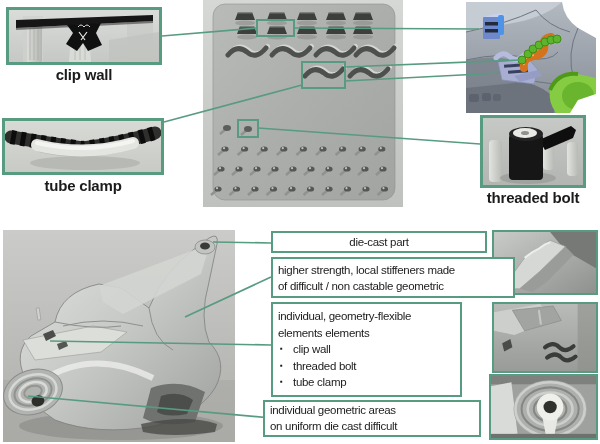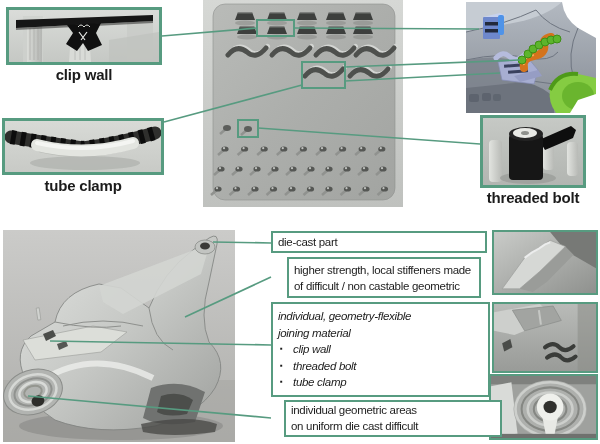--- a/index.html
+++ b/index.html
@@ -312,47 +312,47 @@
         <ellipse rx="14" ry="9.5" fill="none" stroke="#d9dbd8" stroke-width="2.5"></ellipse>
         <ellipse rx="9" ry="6" fill="none" stroke="#94968f" stroke-width="2"></ellipse>
         <ellipse cx="2" cy="10" rx="6.5" ry="5.5" fill="#2d2d2a"></ellipse>
       </g>
       <path d="M148,158 Q176,148 202,162 L192,192 Q158,198 140,188 Z" fill="#707270"></path>
       <path d="M158,166 Q176,160 190,170 L184,184 Q164,188 154,182 Z" fill="#4c4e4b"></path>
       <path d="M138,194 Q185,184 214,194 L212,202 Q168,208 140,202 Z" fill="#454543" opacity="0.75"></path>
     </svg>
   </div>
 
-  <div class="cbox" style="left:271px;top:231px;width:216px;height:22px;">
+  <div class="cbox" style="left:271px;top:231px;width:216px;height:22px;text-align:center;">
     <div class="ln">die-cast part</div>
   </div>
 
-  <div class="cbox" style="left:287px;top:257px;width:194px;height:41px;padding-top:3px;">
+  <div class="cbox" style="left:271px;top:257px;width:244px;height:41px;padding-top:3px;">
     <div class="ln">higher strength, local stiffeners made</div>
     <div class="ln">of difficult / non castable geometric</div>
   </div>
 
-  <div class="cbox" style="left:271px;top:302px;width:219px;height:95px;padding-top:4px;line-height:16.5px;font-style:italic;">
+  <div class="cbox" style="left:271px;top:302px;width:191px;height:95px;padding-top:4px;line-height:16.5px;">
     <div class="ln">individual, geometry-flexible</div>
-    <div class="ln">joining material</div>
+    <div class="ln">elements elements</div>
     <div class="bullet">
       <span class="mk">▪</span>
       <span>clip wall</span>
     </div>
     <div class="bullet">
       <span class="mk">▪</span>
       <span>threaded bolt</span>
     </div>
     <div class="bullet">
       <span class="mk">▪</span>
       <span>tube clamp</span>
     </div>
   </div>
 
-  <div class="cbox" style="left:284px;top:400px;width:218px;height:37px;line-height:15.5px;">
+  <div class="cbox" style="left:263px;top:400px;width:218px;height:37px;line-height:15.5px;">
     <div class="ln">individual geometric areas</div>
     <div class="ln">on uniform die cast difficult</div>
   </div>
 
   <div class="photo framed" style="left:492px;top:230px;width:106px;height:65px;border-width:2px;">
     <svg viewBox="0 0 100 59" preserveAspectRatio="none">
       <defs>
         <linearGradient id="p1g" x1="0" y1="0" x2="1" y2="1">
           <stop offset="0" stop-color="#c9cbc8"></stop>
             <stop offset="1" stop-color="#8f918e"></stop>

